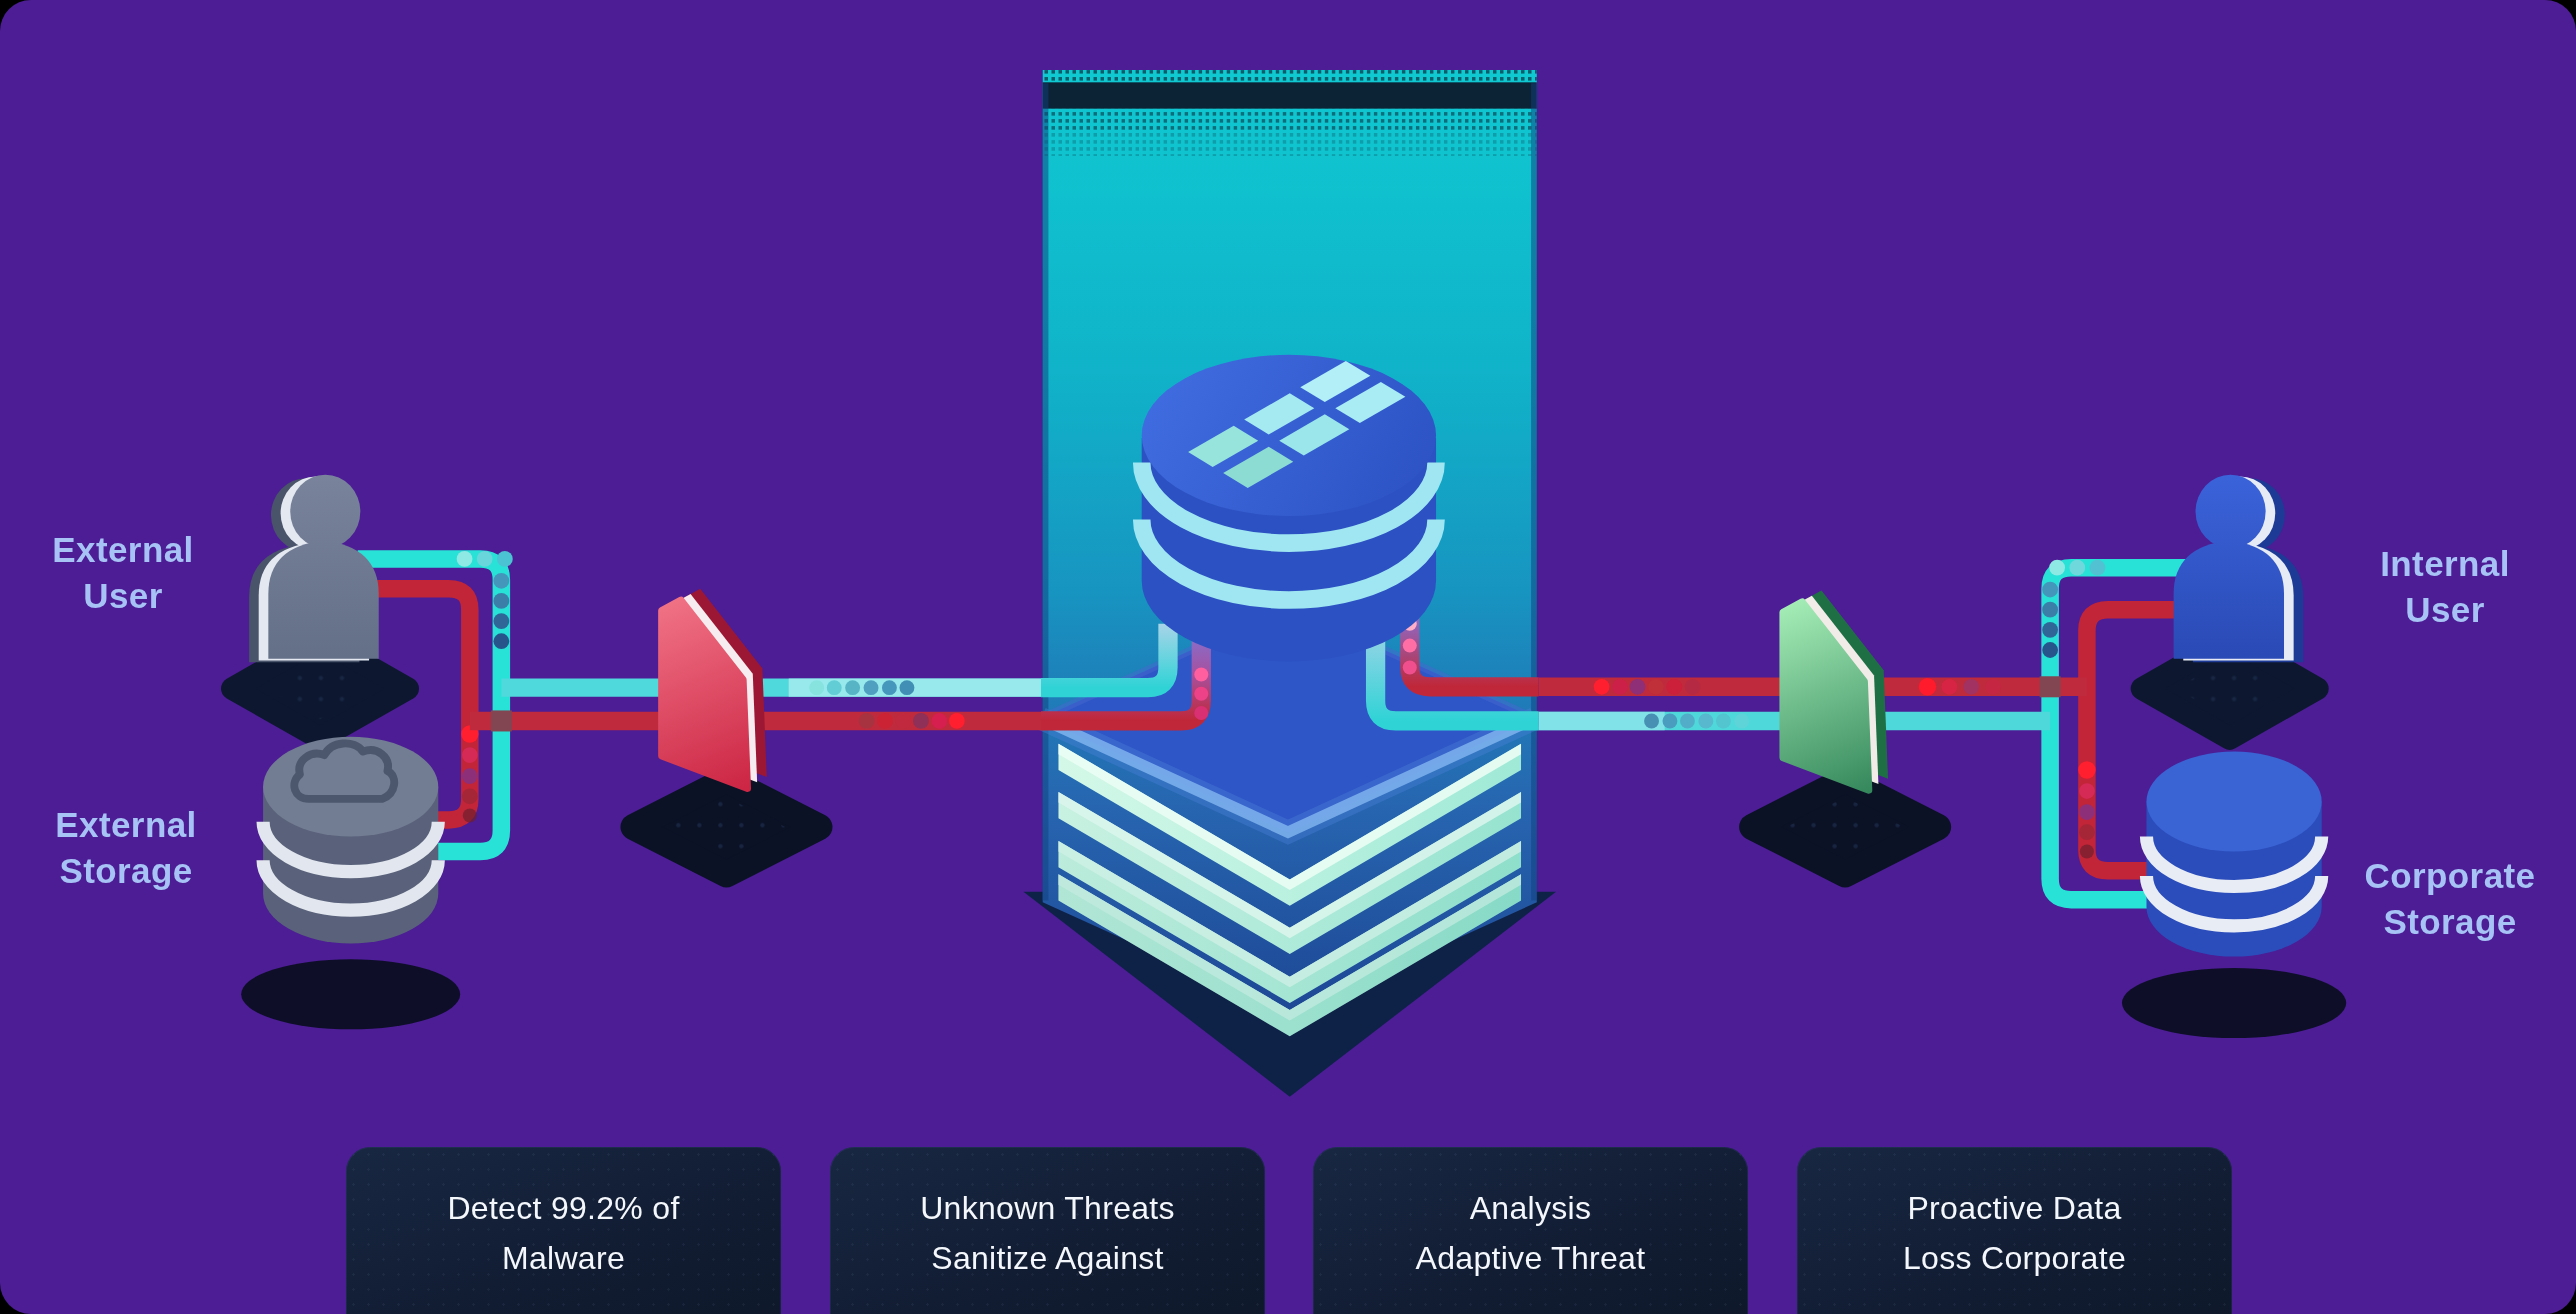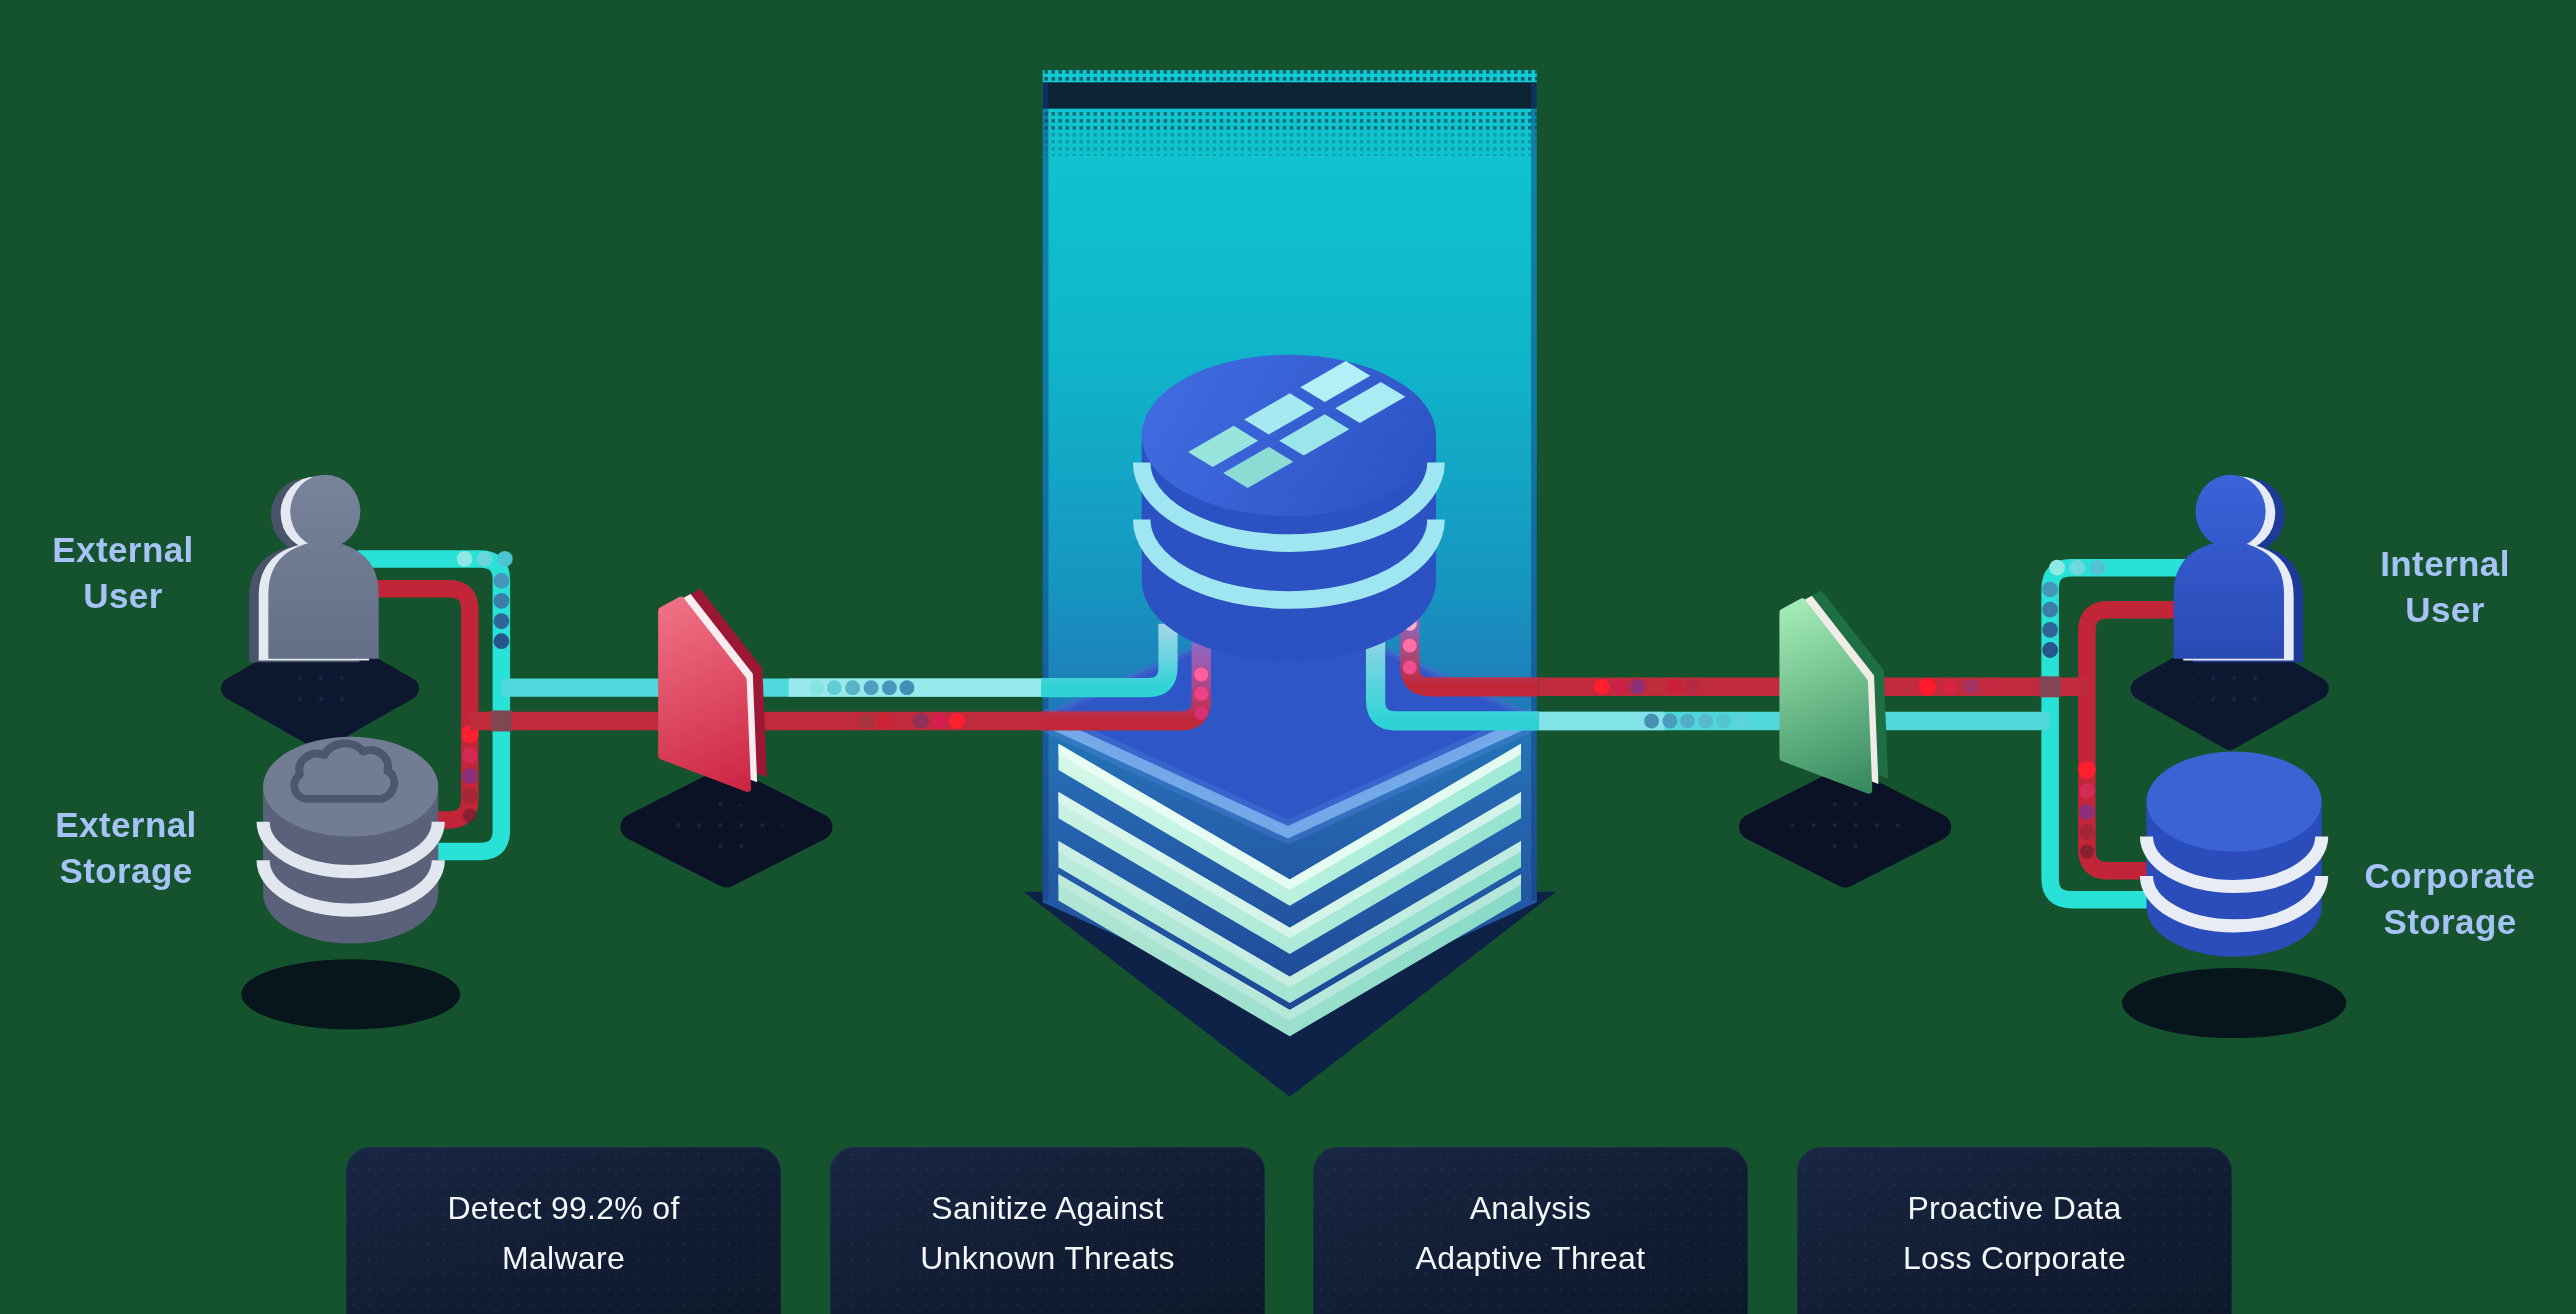--- a/index.html
+++ b/index.html
@@ -1,17 +1,17 @@
 <!DOCTYPE html>
 <html style="font-size:14px"><head>
 <meta charset="utf-8">
 <style>
   html,body{margin:0;padding:0;background:#000;width:2576px;height:1314px;overflow:hidden;}
-  #stage{position:absolute;left:0;top:0;width:2576px;height:1314px;background:#14532d;
-         font-family:"Liberation Sans",sans-serif;}
+  #stage{position:absolute;left:0;top:0;width:2576px;height:1314px;background:#4c1d95;
+         font-family:"Liberation Sans",sans-serif;border-radius:31px;}
   #artwork{position:absolute;left:0;top:0;}
   .node-label{position:absolute;width:298px;text-align:center;color:#a7c2f4;
               font-size:35px;line-height:46px;font-weight:700;letter-spacing:0.4px;}
   .feature-card{position:absolute;top:1147px;width:435px;height:223px;border-radius:24.5px;
                 background-image:radial-gradient(rgba(150,175,215,0.07) 1.3px, transparent 1.4px),
                                  linear-gradient(160deg,#182742 0%,#111c32 55%,#0d1727 100%);
                 background-size:15px 15px,100% 100%;
                 box-shadow:inset 0 0 0 0.9px rgba(60,85,130,0.22);}
   .feature-text{padding-top:36px;text-align:center;color:#f4f7fb;font-size:32px;
                 line-height:50px;font-weight:400;letter-spacing:0.3px;}
@@ -320,22 +320,22 @@
 </div>
 
 <div class="feature-card" style="left:346px">
   <div class="feature-text">
     <div>Detect 99.2% of</div>
     <div>Malware</div>
   </div>
 </div>
 <div class="feature-card" style="left:830px">
   <div class="feature-text">
+    <div>Unknown Threats</div>
     <div>Sanitize Against</div>
-    <div>Unknown Threats</div>
   </div>
 </div>
 <div class="feature-card" style="left:1313px">
   <div class="feature-text">
     <div>Analysis</div>
     <div>Adaptive Threat</div>
   </div>
 </div>
 <div class="feature-card" style="left:1797px">
   <div class="feature-text">

